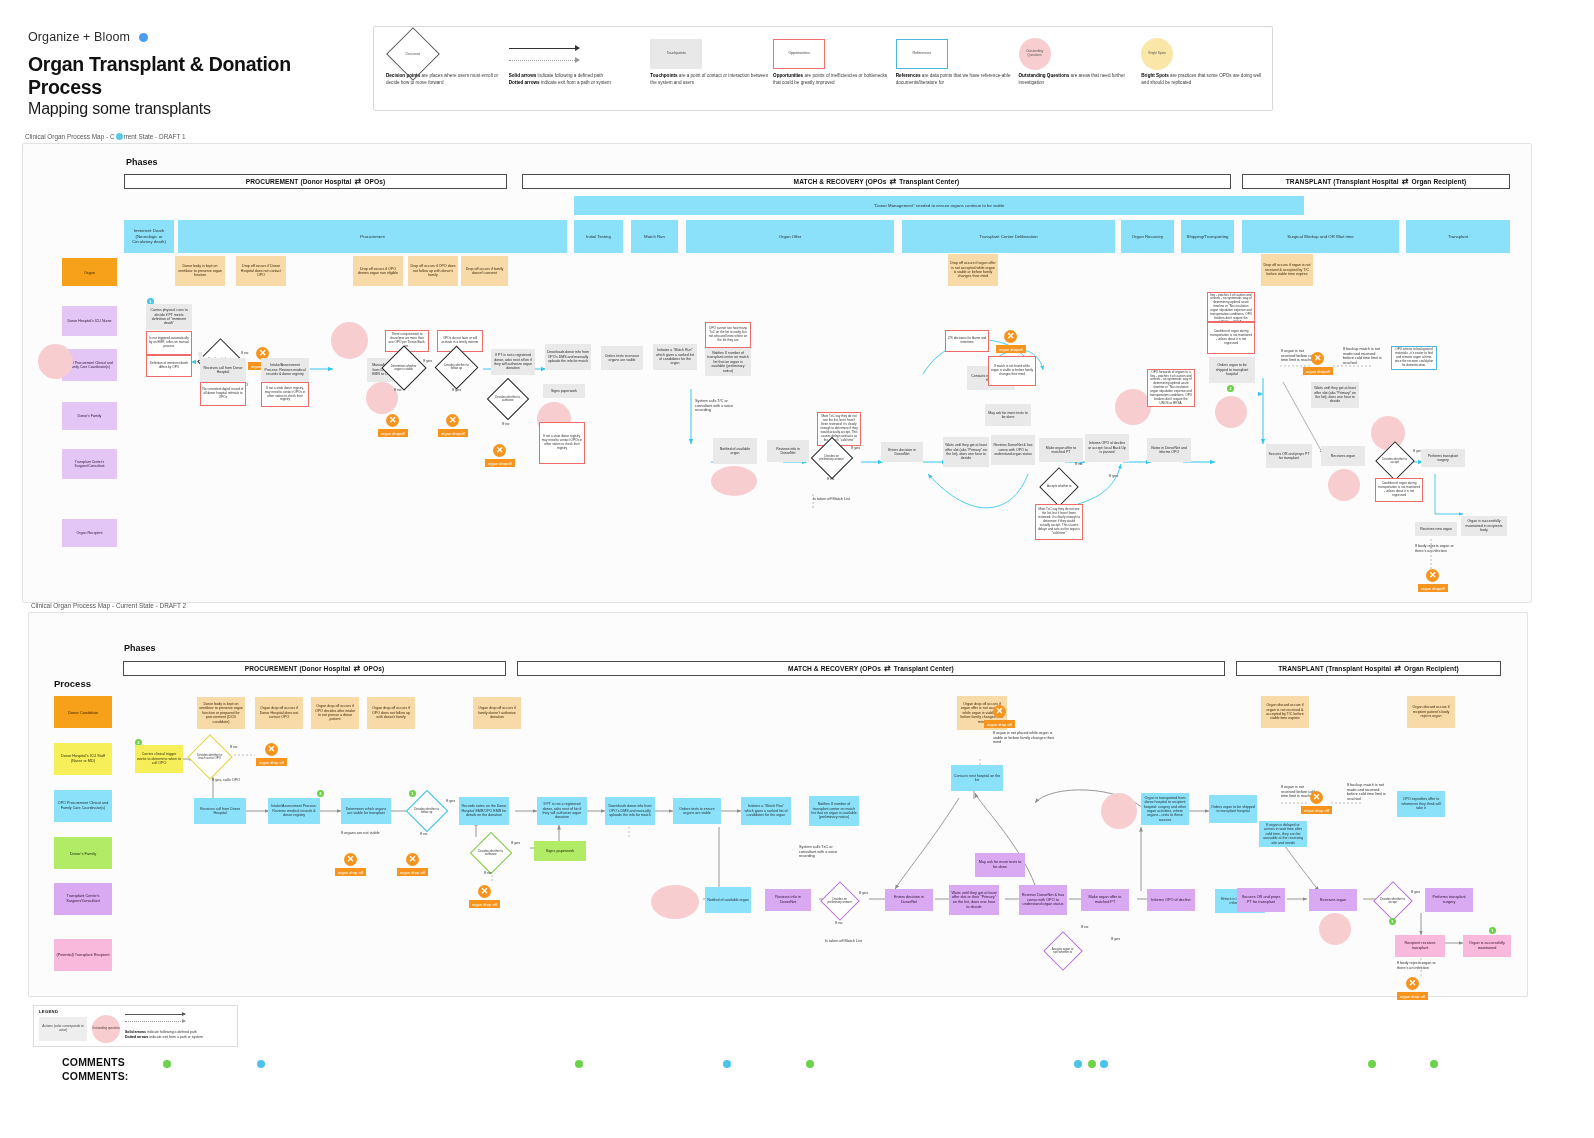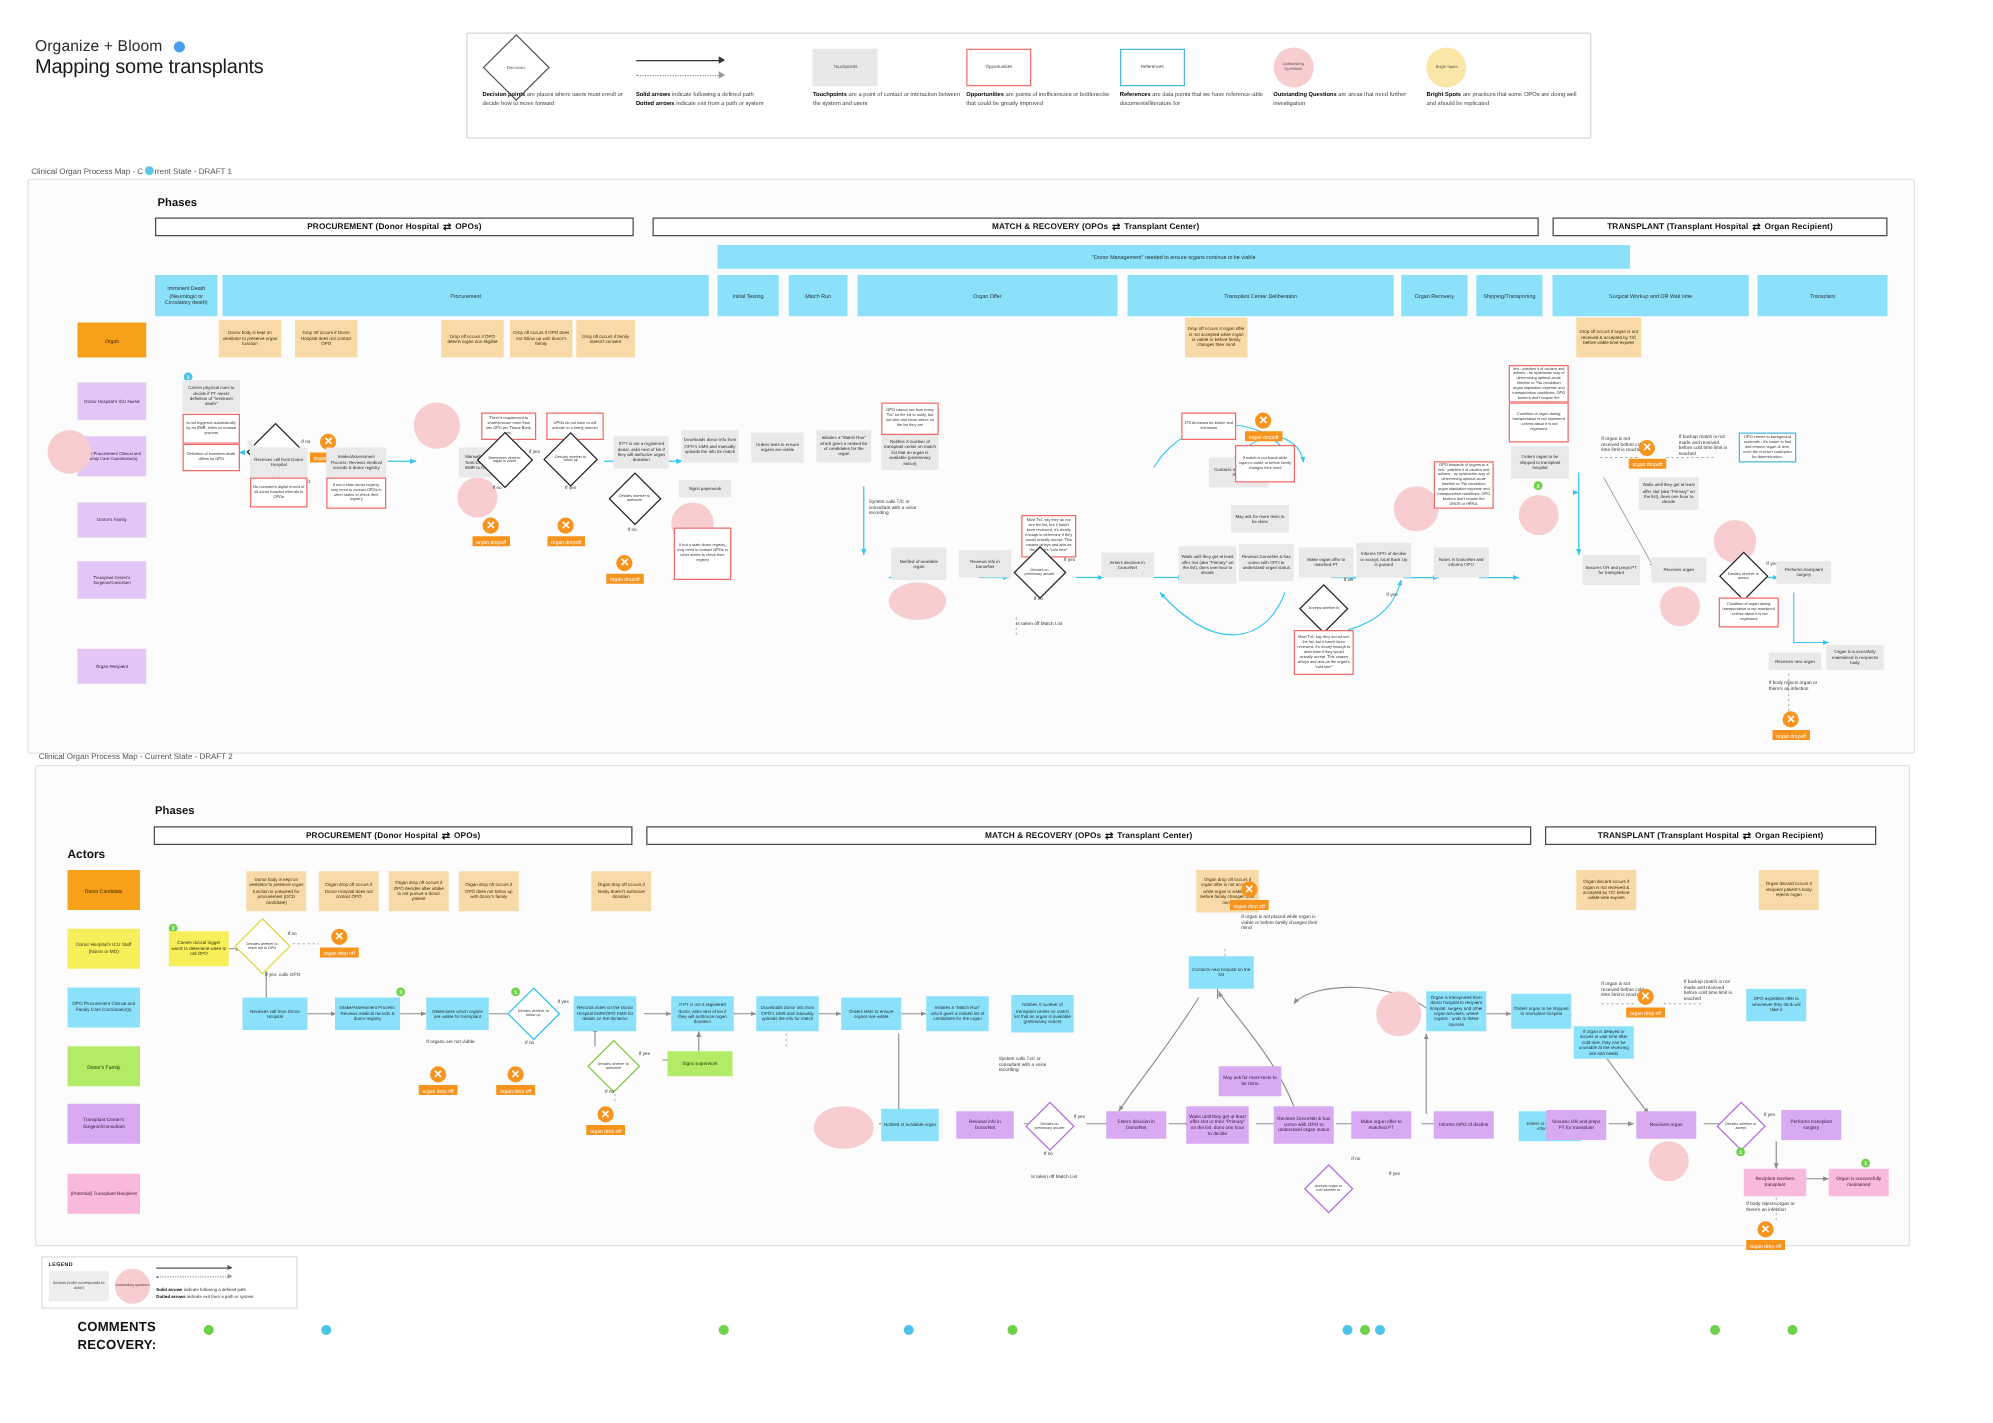--- a/index.html
+++ b/index.html
@@ -161,20 +161,21 @@
   .rc-dot { position:absolute; width:8px; height:8px; border-radius:50%; }
 </style>
 </head>
 <body>
 
 <div id="header">
   <div id="brand-row">
     <span class="brand-text">Organize + Bloom</span>
     <span class="brand-dot"></span>
   </div>
+  <div id="page-title">Organ Transplant &amp; Donation Process</div>
   <div id="page-subtitle">Mapping some transplants</div>
 </div>
 
 <div id="legend-card">
   <div class="lg-item">
     <div class="lg-art">
         <div class="lg-diamond">
           <span>Decisions</span>
         </div>
       </div>
@@ -479,21 +480,21 @@
   <div class="dropoff" style="left:1395px; top:425px;">
     <div class="x-circle">✕</div>
     <div class="do-label">organ dropoff</div>
   </div>
 </div>
 
 <div class="frame" id="frame2">
   <div class="frame-caption">Clinical Organ Process Map - Current State - DRAFT 2</div>
 
   <div class="phases-label" style="left:95px; top:30px;">Phases</div>
-  <div class="actors-label" style="left:25px; top:65px;">Actors</div>
+  <div class="actors-label" style="left:25px; top:65px;">Process</div>
 
   <div class="phase-bar" style="left:94px; top:48px; width:383px;">
     <span>PROCUREMENT (Donor Hospital</span>
       <span class="swap">⇄</span>
       <span>OPOs)</span>
   </div>
   <div class="phase-bar" style="left:488px; top:48px; width:708px;">
     <span>MATCH &amp; RECOVERY  (OPOs</span>
       <span class="swap">⇄</span>
       <span>Transplant Center)</span>
@@ -705,21 +706,21 @@
         <div class="l2-arr-dot"></div>
       </div>
     <div class="l2-text">
       <b>Solid arrows</b><span> indicate following a defined path</span><br>
       <b>Dotted arrows</b><span> indicate exit from a path or system</span>
     </div>
   </div>
 </div>
 
 <div id="resolved-label">
-  <span>COMMENTS</span><br><span>RECOVERY:</span>
+  <span>COMMENTS</span><br><span>COMMENTS:</span>
 </div>
 <div id="resolved-dots">
     <span class="rc-dot" style="left: 163px; top: 1060px; background: rgb(110, 209, 74);"></span>
     <span class="rc-dot" style="left: 257px; top: 1060px; background: rgb(76, 195, 232);"></span>
     <span class="rc-dot" style="left: 575px; top: 1060px; background: rgb(110, 209, 74);"></span>
     <span class="rc-dot" style="left: 723px; top: 1060px; background: rgb(76, 195, 232);"></span>
     <span class="rc-dot" style="left: 806px; top: 1060px; background: rgb(110, 209, 74);"></span>
     <span class="rc-dot" style="left: 1074px; top: 1060px; background: rgb(76, 195, 232);"></span>
     <span class="rc-dot" style="left: 1088px; top: 1060px; background: rgb(110, 209, 74);"></span>
     <span class="rc-dot" style="left: 1100px; top: 1060px; background: rgb(76, 195, 232);"></span>

